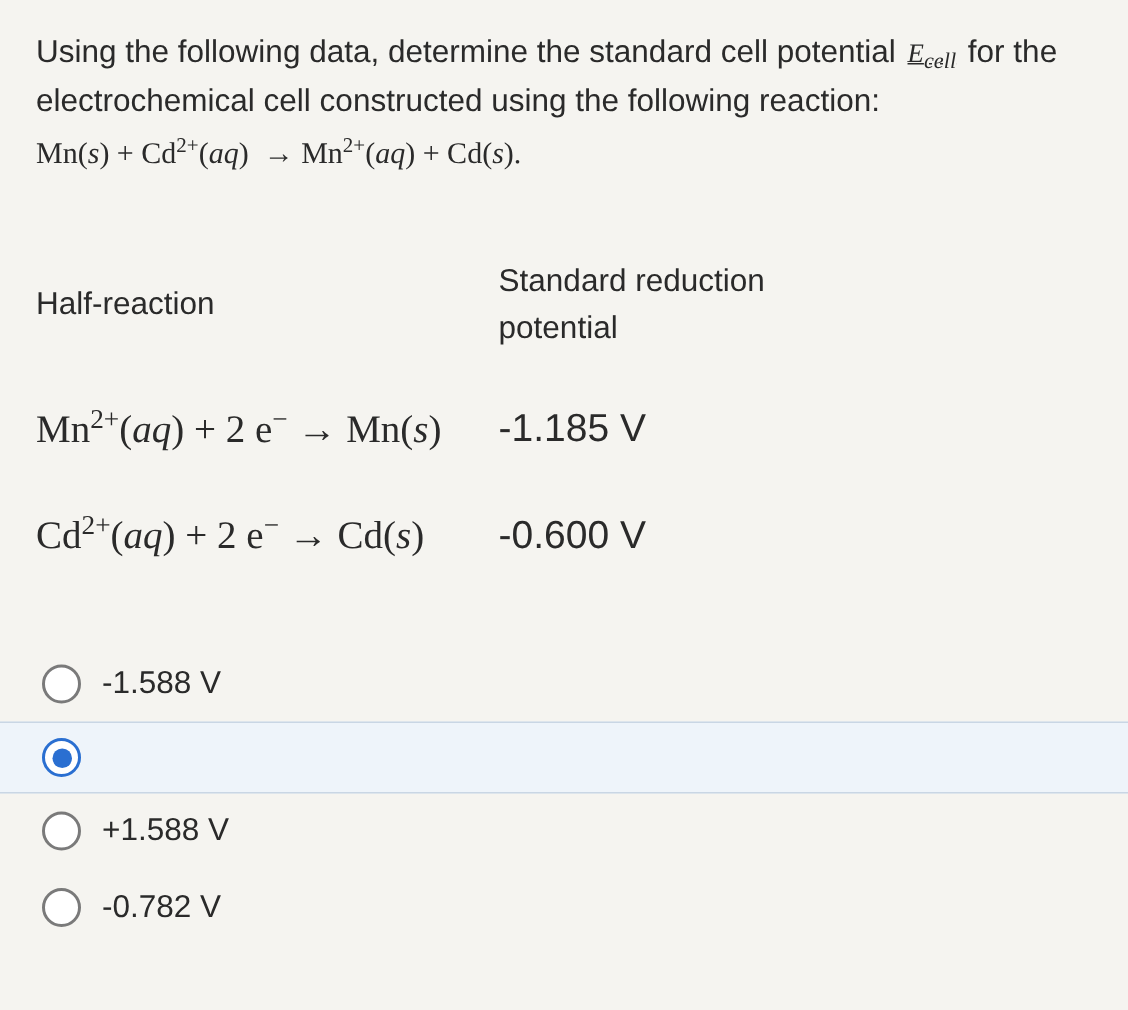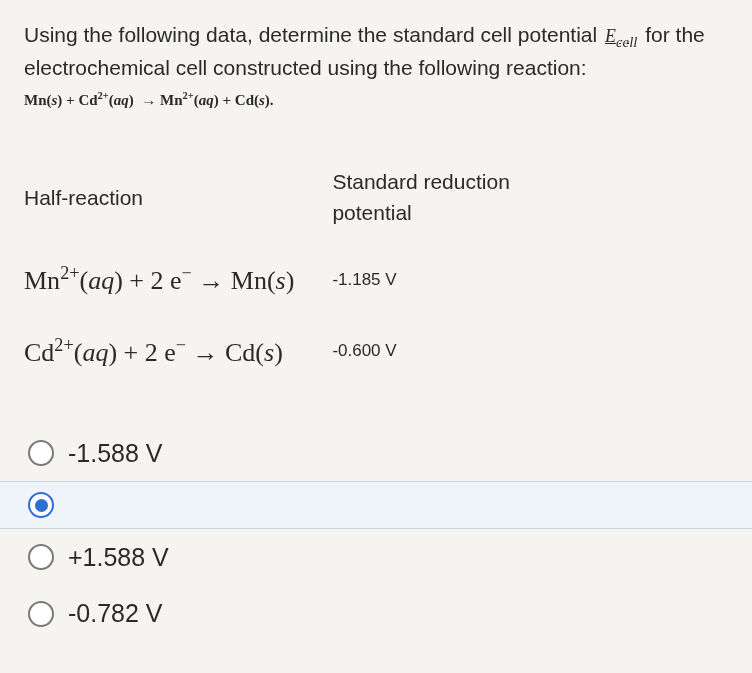--- a/index.html
+++ b/index.html
@@ -15,24 +15,23 @@
       padding: 20px 24px;
       color: #2a2a2a;
       font-size: 21px;
       line-height: 1.45;
     }
     .question-text {
       margin-bottom: 4px;
     }
     .reaction {
       font-family: 'Times New Roman', serif;
-      font-size: 15px;
+      font-size: 20px;
       margin-top: 2px;
       margin-bottom: 40px;
-      font-weight: bold;
     }
     .reaction sup {
       font-size: 0.7em;
       vertical-align: super;
     }
     .table {
       display: table;
       border-collapse: collapse;
       margin-bottom: 38px;
     }
@@ -49,21 +48,21 @@
     }
     .tcell.eq {
       font-family: 'Times New Roman', serif;
       font-size: 26px;
       padding-right: 38px;
     }
     .tcell.eq sup, .tcell.eq sub {
       font-size: 0.7em;
     }
     .tcell.val {
-      font-size: 17px;
+      font-size: 26px;
     }
     .options {
       margin-top: 10px;
     }
     .option {
       display: flex;
       align-items: center;
       padding: 10px 4px;
       gap: 14px;
     }
@@ -90,21 +89,21 @@
       border-color: #2a6fd1;
     }
     .radio.checked::after {
       content: '';
       width: 13px;
       height: 13px;
       background: #2a6fd1;
       border-radius: 50%;
     }
     .option-label {
-      font-size: 25px;
+      font-size: 21px;
     }
     .e-italic {
       font-style: italic;
       font-family: Georgia, 'Times New Roman', serif;
       font-size: 0.85em;
       margin: 0 2px;
       text-decoration: underline;
     }
   </style>
 </head>

